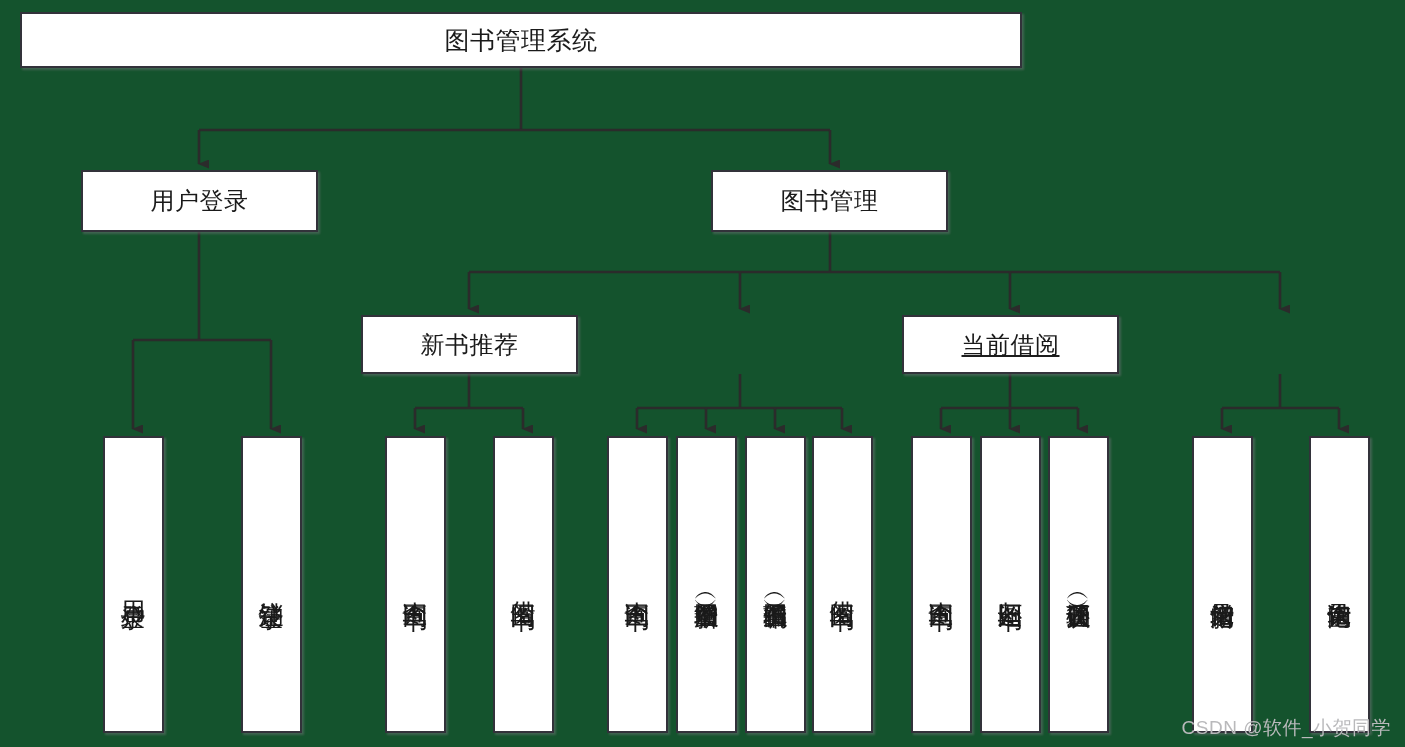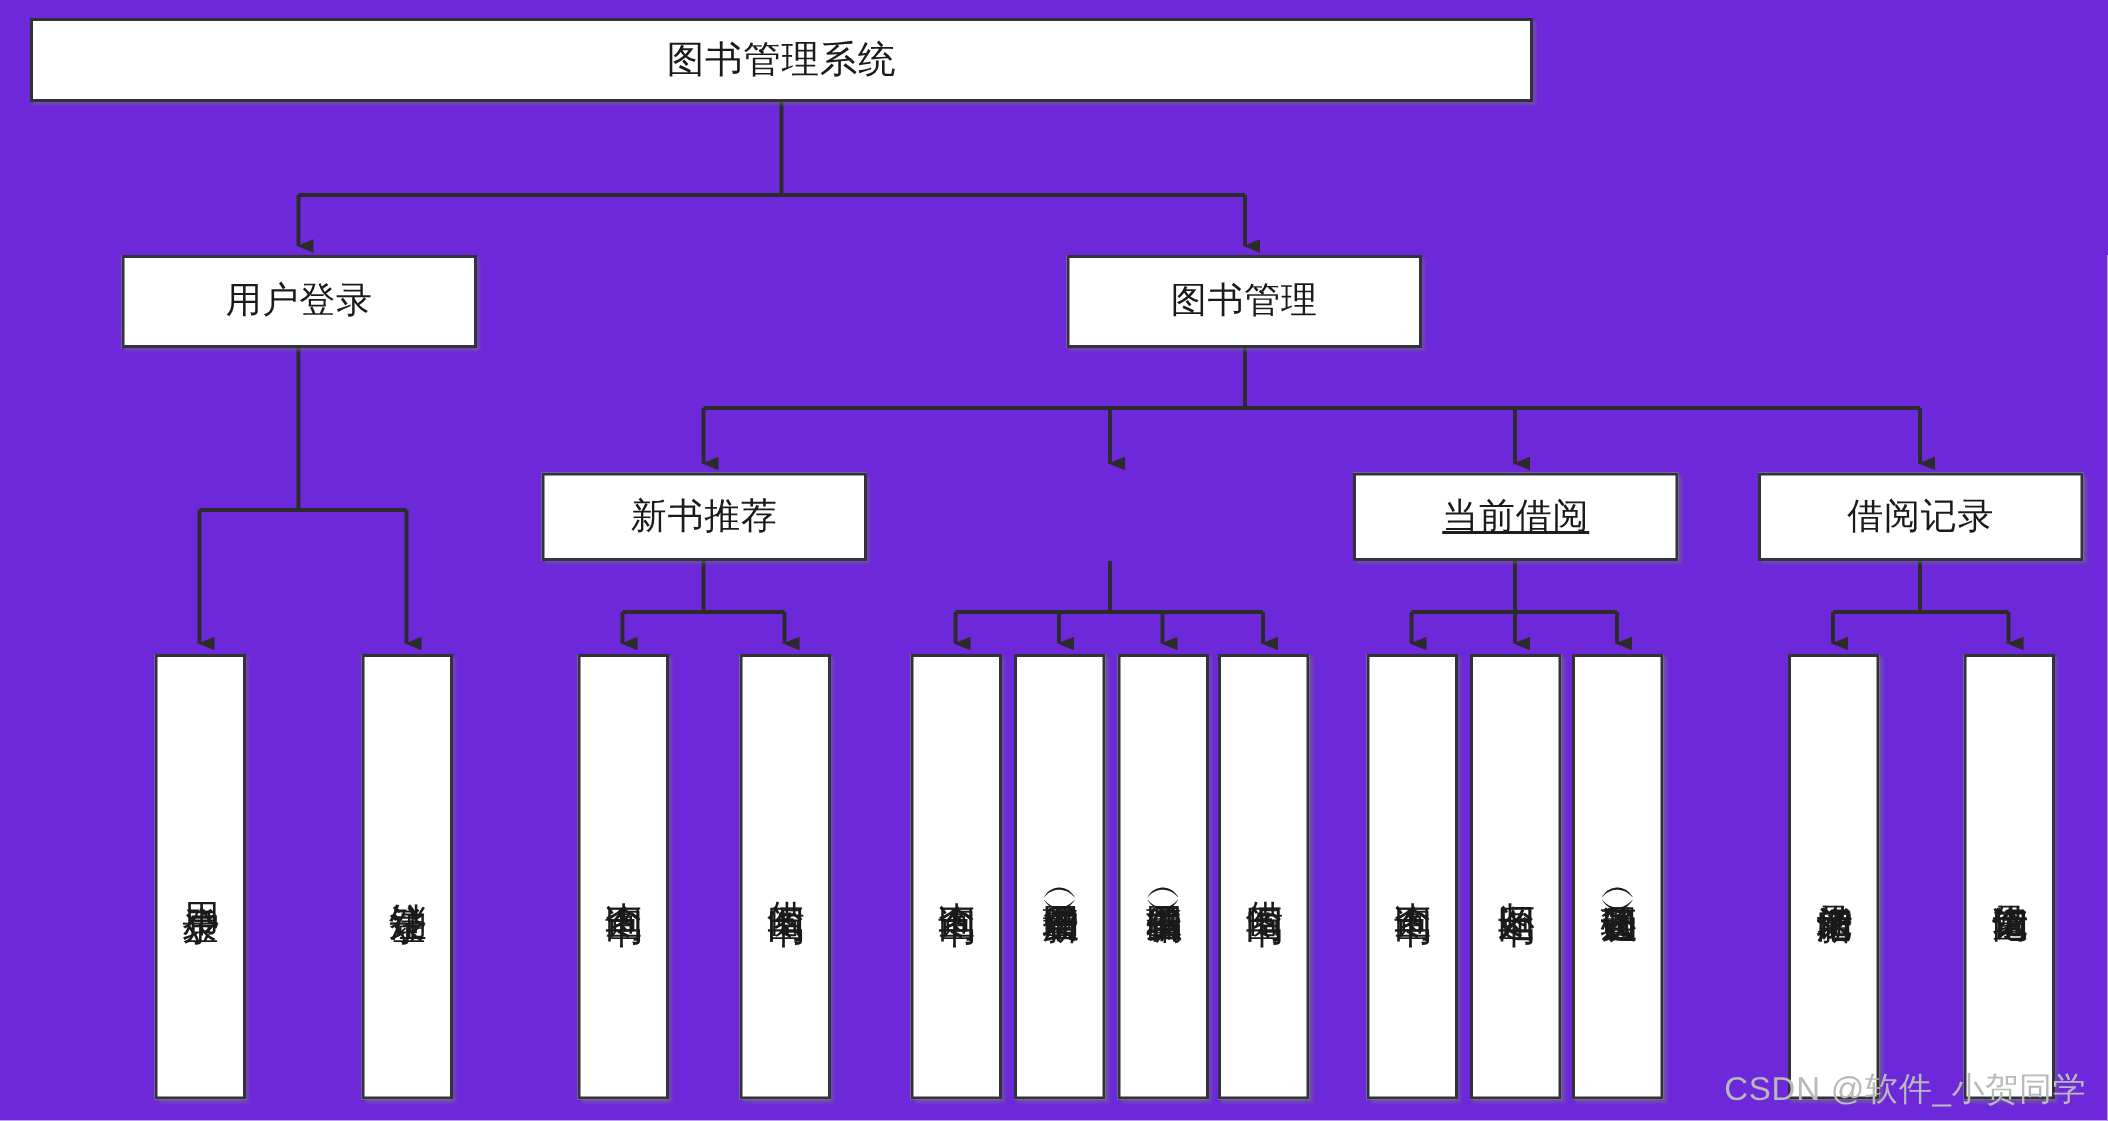--- a/index.html
+++ b/index.html
@@ -9,21 +9,21 @@
     background: #ffffff;
   }
   body {
     font-family: "Liberation Sans", "DejaVu Sans", sans-serif;
     color: #1d1d1d;
   }
   #diagram-canvas {
     position: relative;
     width: 1405px;
     height: 747px;
-    background: #6d28d9;
+    background: #14532d;
     overflow: hidden;
   }
   #connector-layer {
     position: absolute;
     left: 0;
     top: 0;
     width: 1405px;
     height: 747px;
     pointer-events: none;
   }
@@ -70,21 +70,21 @@
   }
   .node.vert.tall .node-label {
     font-size: 24px;
     letter-spacing: 0px;
     line-height: 1.06;
   }
   .watermark {
     position: absolute;
     right: 14px;
     bottom: 6px;
-    font-size: 22px;
+    font-size: 19px;
     color: #b9b9bb;
     white-space: nowrap;
     z-index: 5;
     letter-spacing: 0.5px;
   }
 </style>
 </head>
 <body>
 
 <div id="diagram-canvas">
@@ -153,23 +153,20 @@
 
   <div class="node horiz" style="left:361px; top:315px; width:217px; height:59px;">
     <span class="node-label">新书推荐</span>
   </div>
 
 
   <div class="node horiz" style="left:902px; top:315px; width:217px; height:59px;text-decoration:underline;">
     <span class="node-label">当前借阅</span>
   </div>
 
-  <div class="node horiz" style="left:1172px; top:315px; width:217px; height:59px;">
-    <span class="node-label">借阅记录</span>
-  </div>
 
   <div class="node vert" style="left:103px; top:436px; width:61px; height:297px;">
     <span class="node-label">用户登录</span>
   </div>
 
   <div class="node vert" style="left:241px; top:436px; width:61px; height:297px;">
     <span class="node-label">注销登录</span>
   </div>
 
   <div class="node vert" style="left:385px; top:436px; width:61px; height:297px;">

